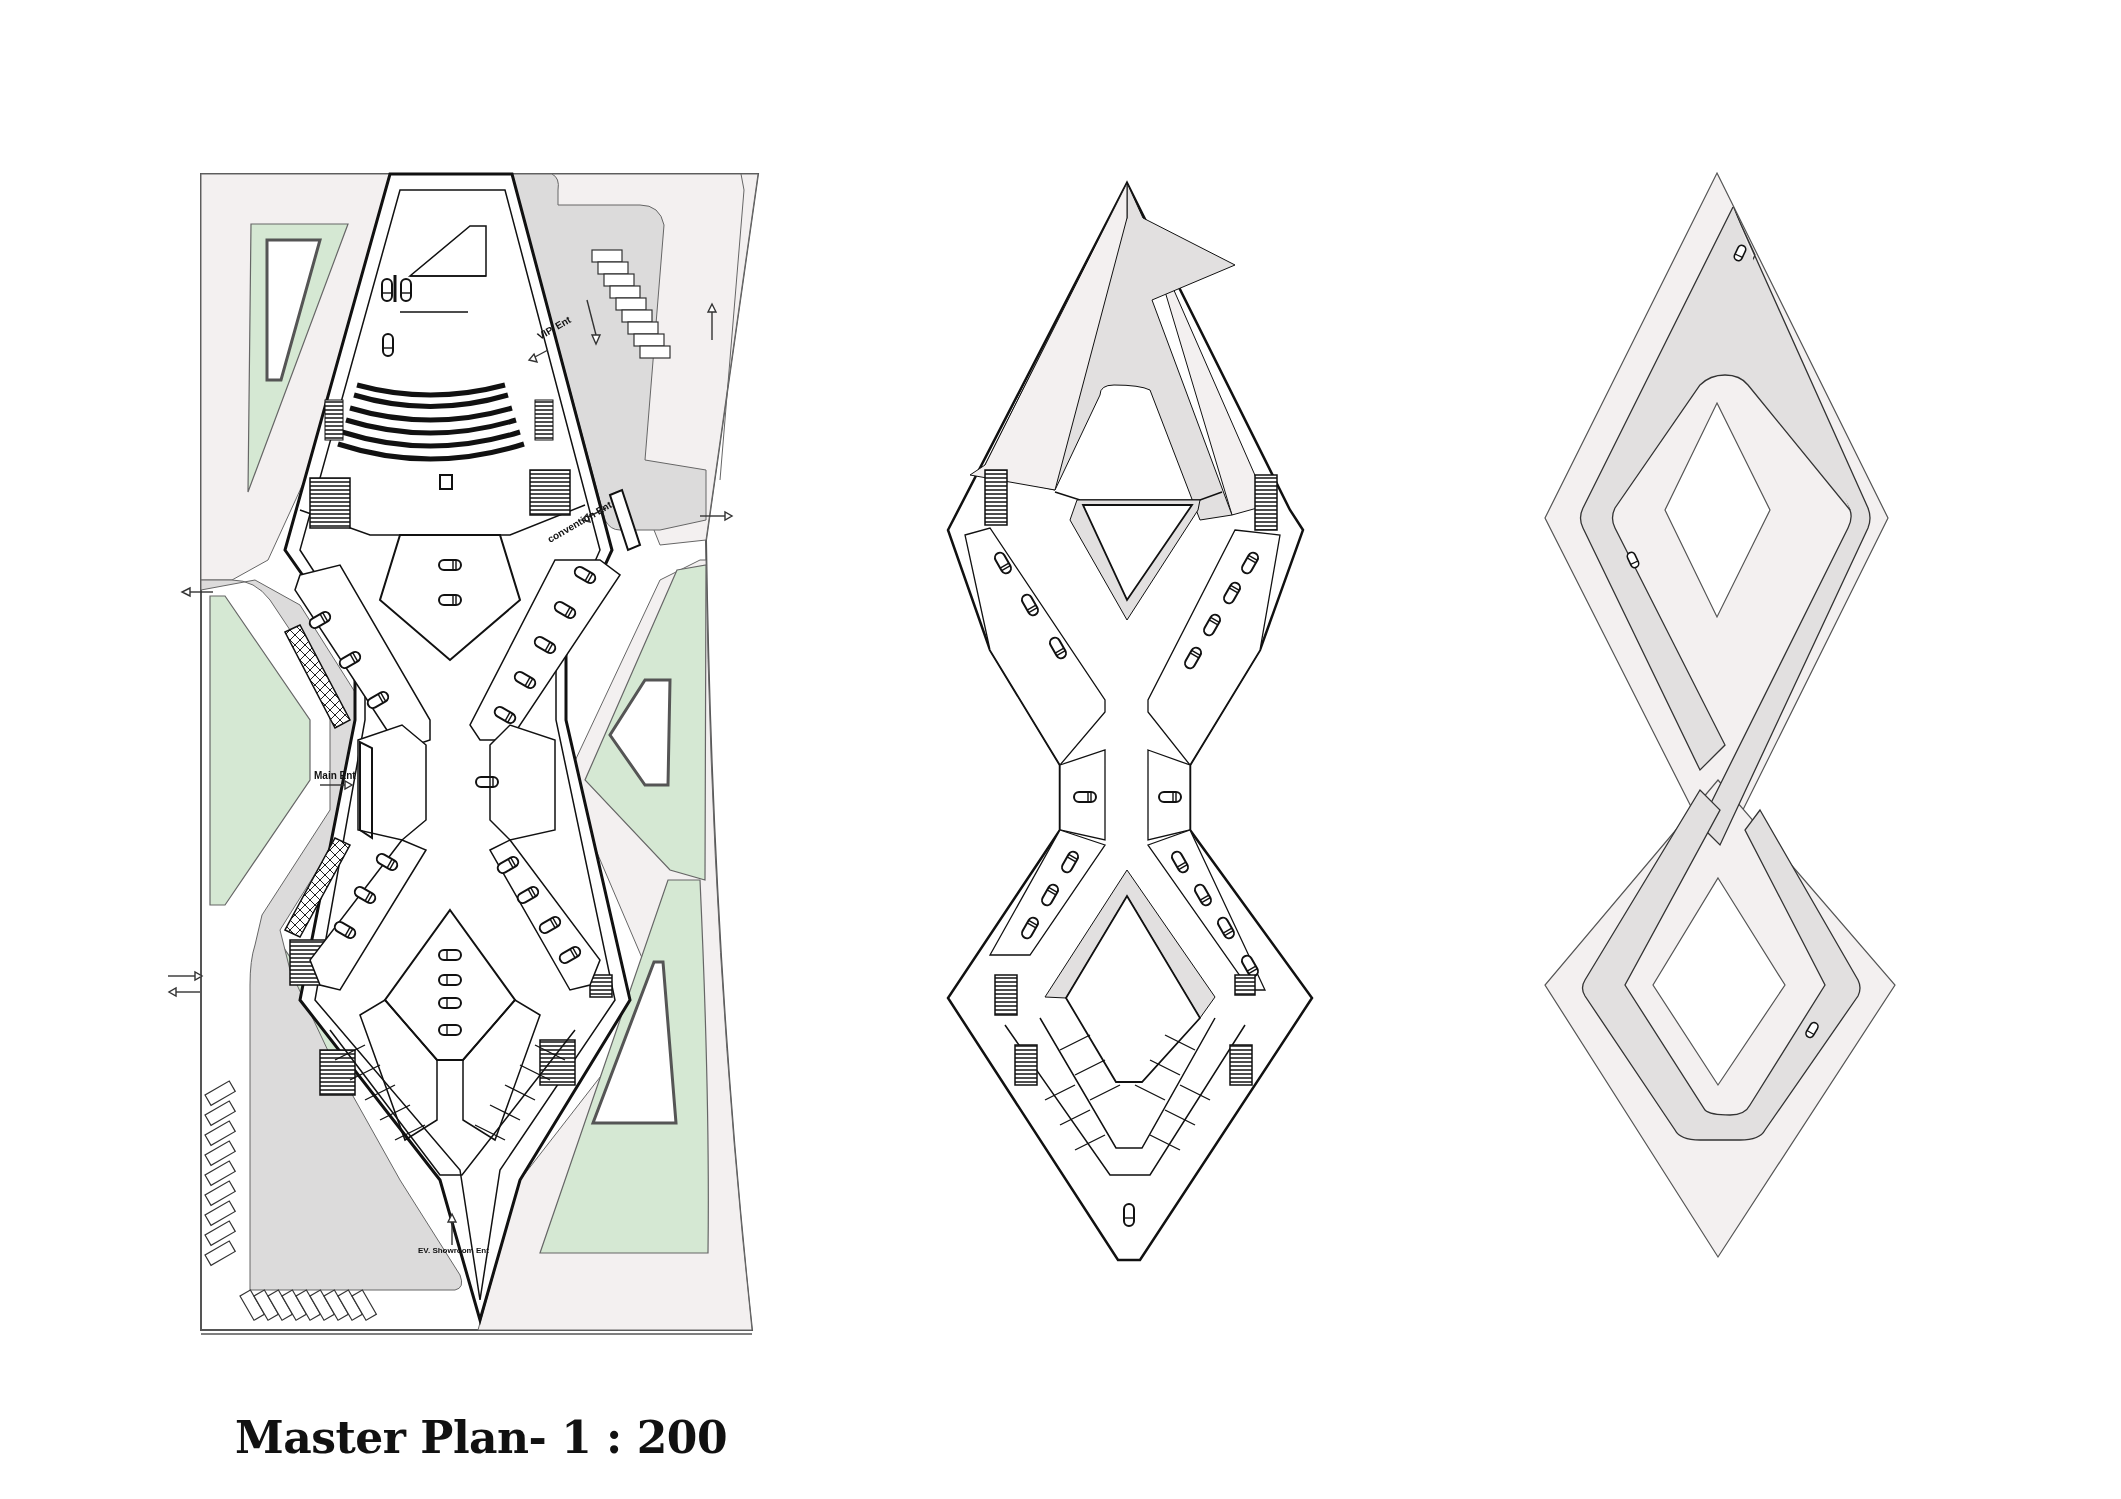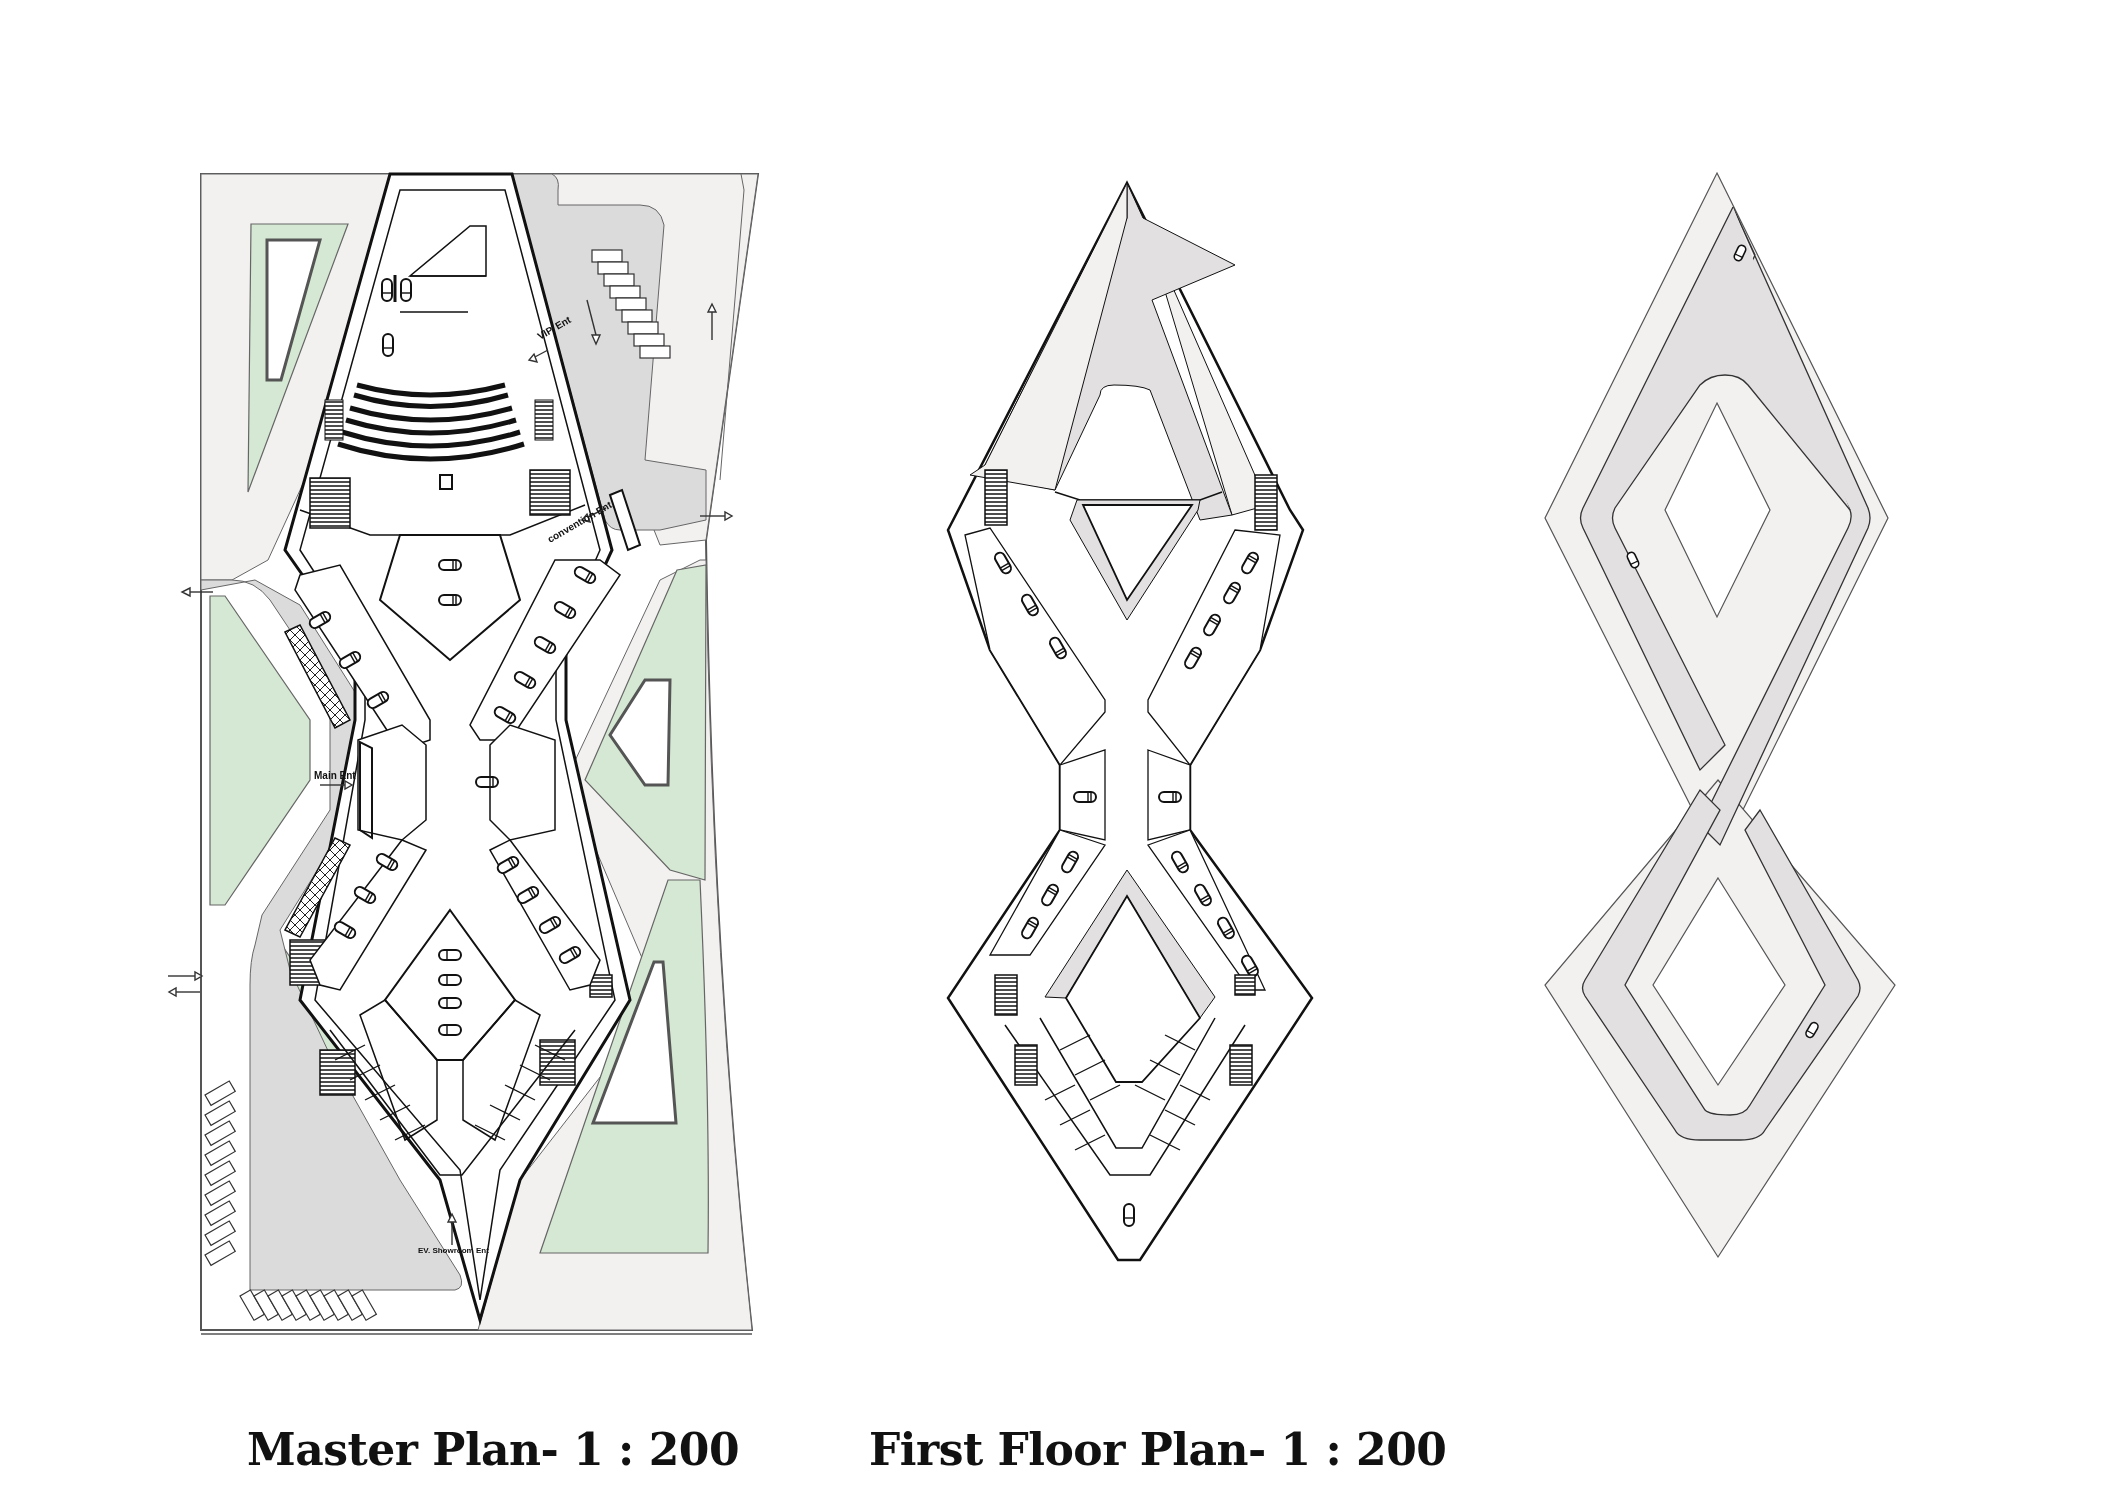--- a/index.html
+++ b/index.html
@@ -1,20 +1,20 @@
 <!DOCTYPE html>
 <html><head>
 <meta charset="utf-8">
 <style>
   html, body { margin: 0; padding: 0; background: #ffffff; }
   body { width: 2121px; height: 1499px; position: relative; overflow: hidden; font-family: "Liberation Sans", sans-serif; }
   .sheet { position: absolute; left: 0; top: 0; width: 2121px; height: 1499px; }
   .plan-svg { position: absolute; left: 0; top: 0; }
   .plan-title {
-    position: absolute; top: 1412px; margin: 12px;
+    position: absolute; top: 1412px; margin: 0;
     font-family: "DejaVu Serif", "Liberation Serif", serif;
     font-weight: bold; font-size: 44px; color: #111111; white-space: nowrap; letter-spacing: -0.5px;
   }
   .t-master { left: 235px; }
   .t-first { left: 857px; }
   .t-roof { left: 1512px; }
   .ann { font-family: "Liberation Sans", sans-serif; font-weight: bold; font-size: 10px; fill: #111; }
 </style>
 </head>
 <body>
@@ -296,14 +296,13 @@
     <path d="M1760 810 L1858 980 Q1862 988 1858 996 L1765 1130 Q1760 1140 1740 1140 L1700 1140 Q1680 1140 1675 1130 L1585 996 Q1580 988 1585 980 L1700 790 L1720 810 L1625 985 L1705 1110 Q1710 1115 1730 1115 Q1745 1115 1750 1105 L1825 985 L1745 830 Z" fill="#e2e0e0" stroke="#333" stroke-width="1.3"></path>
 
     <path d="M1718 878 L1785 985 L1718 1085 L1653 985 Z" fill="#ffffff" stroke="#555" stroke-width="1.2"></path>
 
     <use href="#carsmall" x="1740" y="253" transform="rotate(25 1740 253)"></use>
     <use href="#carsmall" x="1633" y="560" transform="rotate(-25 1633 560)"></use>
     <use href="#carsmall" x="1812" y="1030" transform="rotate(30 1812 1030)"></use>
   </svg>
 
   <h2 class="plan-title t-master">Master Plan- 1 : 200</h2>
-  <h2 class="plan-title t-first">First Floor Plan- 1 : 200</h2>
 </div>
 
 </body></html>

